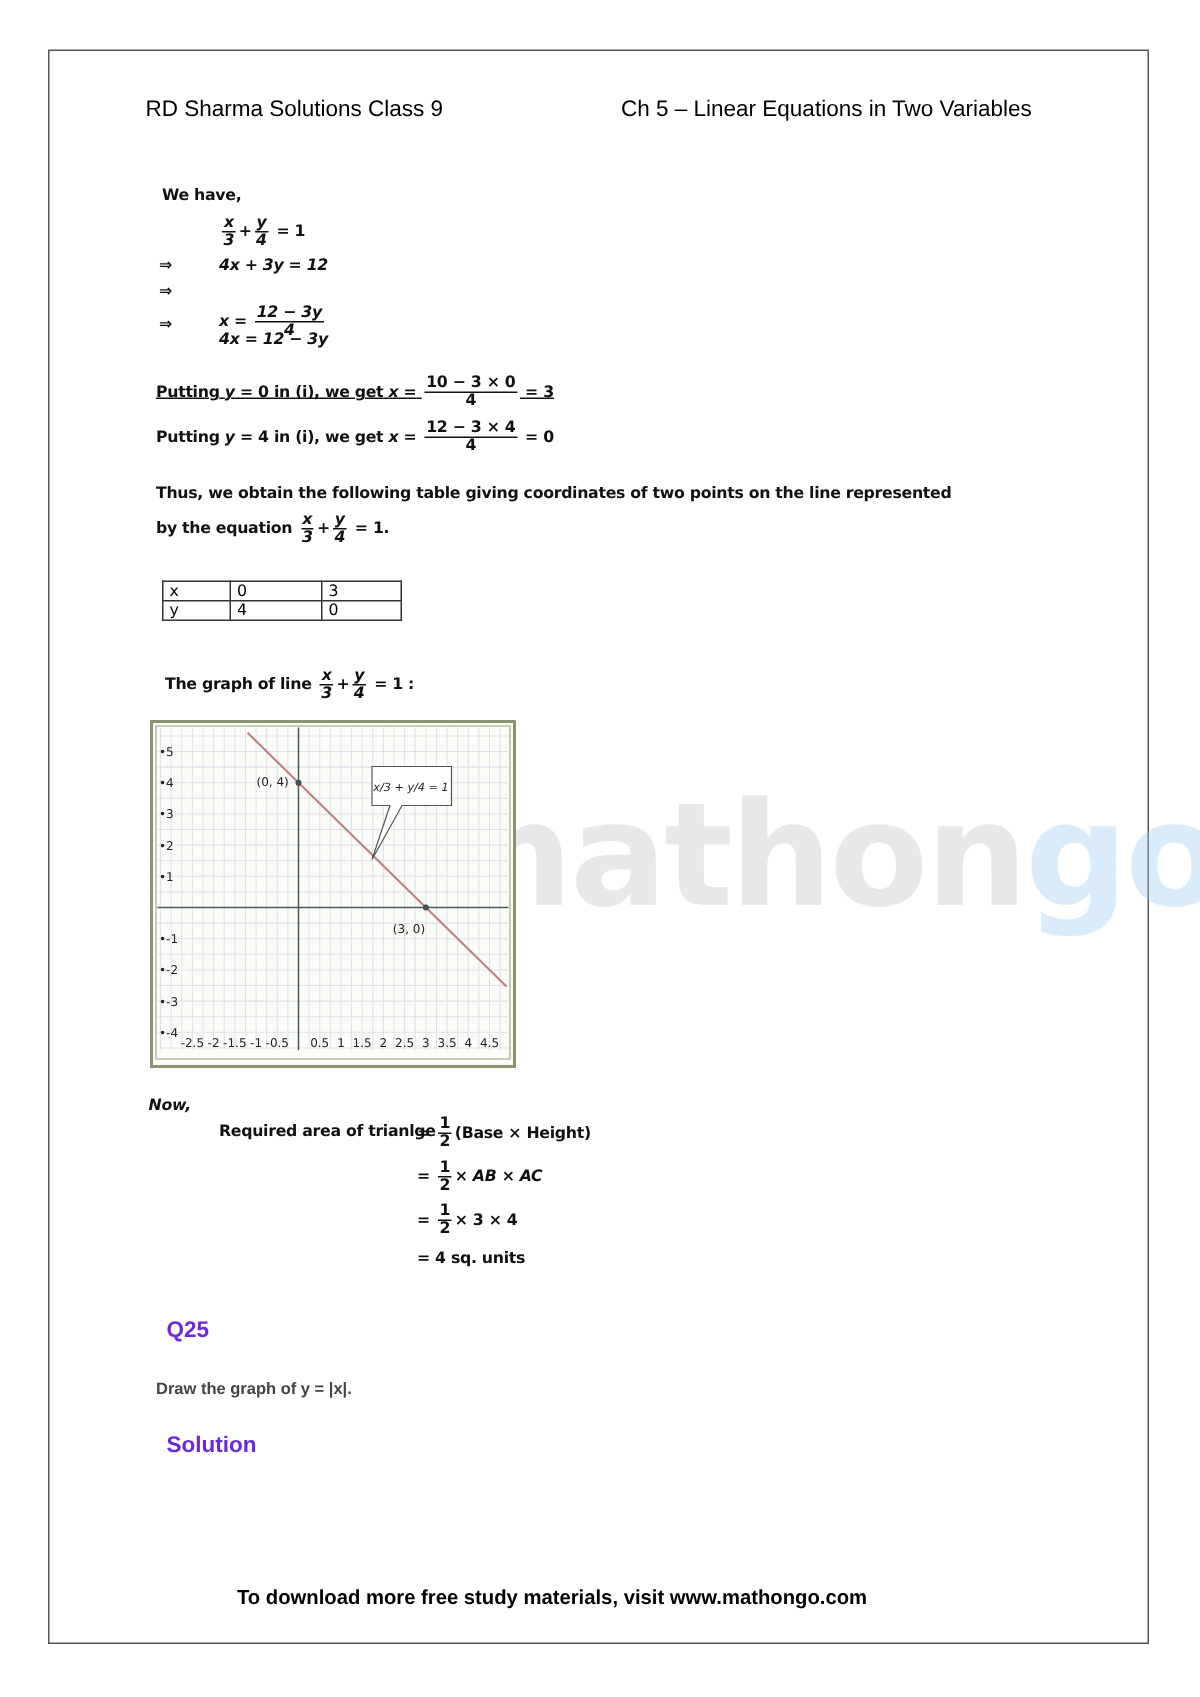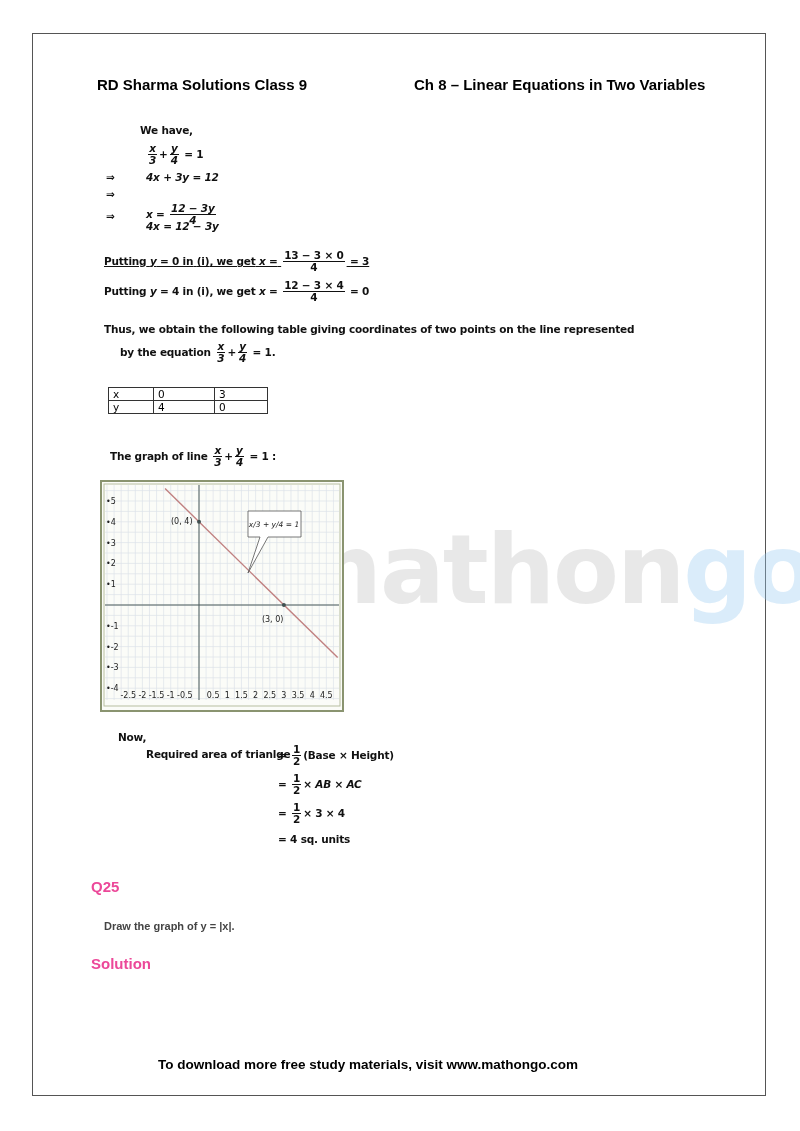--- a/index.html
+++ b/index.html
@@ -1,56 +1,56 @@
 <!DOCTYPE html>
 <html><head>
   <meta charset="utf-8">
   <style>
     html, body { margin: 0; padding: 0; background: #ffffff; }
     body { width: 800px; height: 1131px; position: relative; overflow: hidden;
            font-family: "Liberation Sans", sans-serif; color: #000; }
     .page-border { position: absolute; left: 32px; top: 33px; width: 734px; height: 1063px;
                    border: 1px solid #555; box-sizing: border-box; }
-    .hdr { position: absolute; top: 76px; font-size: 15px; font-weight: bold; }
+    .hdr { position: absolute; top: 64px; font-size: 15px; font-weight: normal; }
     .hdr-left { left: 97px; }
     .hdr-right { left: 414px; }
     .sol { position: absolute; font-family: "DejaVu Sans", sans-serif; font-size: 10.5px; font-weight: bold; color: #111; letter-spacing: -0.2px; }
     .it { font-style: italic; }
     .frac { display: inline-flex; flex-direction: column; align-items: center; vertical-align: middle; line-height: 1.05; margin: 0 2px; }
     .frac .num { border-bottom: 1px solid #111; padding: 0 1px; }
     .frac .den { padding: 0 1px; }
     .row { position: absolute; white-space: nowrap; }
     table.coords { position: absolute; left: 108px; top: 387px; border-collapse: collapse;
                    font-family: "DejaVu Sans", sans-serif; font-size: 10.5px; }
     table.coords td { border: 1px solid #333; height: 12px; padding: 0 4px; line-height: 12px; }
     table.coords td:nth-child(1) { width: 36px; }
     table.coords td:nth-child(2) { width: 52px; }
     table.coords td:nth-child(3) { width: 44px; }
     .graph { position: absolute; left: 100px; top: 480px; width: 244px; height: 232px; }
     .watermark-text { position: absolute; left: 282px; top: 522px; font-family: "DejaVu Sans", sans-serif;
                       font-size: 96px; font-weight: bold; letter-spacing: -2px; color: rgba(190,190,190,0.35); line-height: 1; }
     .watermark-text .go { color: rgba(150,200,240,0.35); }
     .watermark-logo { position: absolute; left: 100px; top: 490px; width: 146px; height: 150px;
                       background: rgba(120,180,230,0.18); border-radius: 10px; }
-    .q-title { position: absolute; left: 91px; font-size: 15px; font-weight: bold; color: #ec4899; }
+    .q-title { position: absolute; left: 111px; font-size: 15px; font-weight: bold; color: #6d28d9; }
     .q-text { position: absolute; left: 104px; top: 920px; font-size: 11px; font-weight: bold; color: #444; }
     .footer { position: absolute; left: 0; width: 736px; top: 1057px; text-align: center; font-size: 13.5px; font-weight: bold; }
   </style>
 </head>
 <body>
 
 <div class="page-border"></div>
 
 <div class="hdr hdr-left">RD Sharma Solutions Class 9</div>
-<div class="hdr hdr-right">Ch 8 – Linear Equations in Two Variables</div>
+<div class="hdr hdr-right">Ch 5 – Linear Equations in Two Variables</div>
 
 <div class="watermark-logo"></div>
 <div class="watermark-text"><span>mathon</span><span class="go">go</span></div>
 
-<div class="sol row" style="left:108px; top:124px;margin-left:32px;">We have,</div>
+<div class="sol row" style="left:108px; top:124px;">We have,</div>
 
 <div class="sol row" style="left:146px; top:143px;">
   <span class="frac it">
       <span class="num">x</span>
       <span class="den">3</span>
     </span><span>+</span><span class="frac it">
       <span class="num">y</span>
       <span class="den">4</span>
     </span>
   <span>= 1</span>
@@ -71,41 +71,41 @@
     </span>
 </div>
 
 <div class="sol row" style="left:104px; top:250px;text-decoration:underline;">
   <span>Putting</span>
   <span class="it">y</span>
   <span>= 0 in</span>
   <span>(i)</span><span>, we get</span>
   <span class="it">x =</span>
   <span class="frac">
-      <span class="num">13 − 3 × 0</span>
+      <span class="num">10 − 3 × 0</span>
       <span class="den">4</span>
     </span>
   <span>= 3</span>
 </div>
 
 <div class="sol row" style="left:104px; top:280px;">
   <span>Putting</span>
   <span class="it">y</span>
   <span>= 4 in</span>
   <span>(i)</span><span>, we get</span>
   <span class="it">x =</span>
   <span class="frac">
       <span class="num">12 − 3 × 4</span>
       <span class="den">4</span>
     </span>
   <span>= 0</span>
 </div>
 
 <div class="sol row" style="left:104px; top:323px;">Thus, we obtain the following table giving coordinates of two points on the line represented</div>
-<div class="sol row" style="left:120px; top:341px;">
+<div class="sol row" style="left:104px; top:341px;">
   <span>by the equation</span>
   <span class="frac it">
       <span class="num">x</span>
       <span class="den">3</span>
     </span><span>+</span><span class="frac it">
       <span class="num">y</span>
       <span class="den">4</span>
     </span>
   <span>= 1.</span>
 </div>
@@ -223,21 +223,21 @@
       <line x1="65.03999999999999" y1="8.52000000000001" x2="237.67000000000002" y2="177.624" stroke="#c08080" stroke-width="1.4"></line>
       <circle cx="99" cy="41.8" r="2" fill="#405050"></circle>
       <text x="71" y="43.8" font-size="8" font-family="DejaVu Sans, sans-serif" fill="#222">(0, 4)</text>
       <circle cx="183.9" cy="125" r="2" fill="#405050"></circle>
       <text x="161.9" y="142" font-size="8" font-family="DejaVu Sans, sans-serif" fill="#222">(3, 0)</text>
       <path d="M148 31 H201 V57 H168 L148 93 L160 57 H148 Z" fill="#fff" stroke="#555" stroke-width="0.8"></path>
       <text x="174" y="47" font-size="7.5" font-family="DejaVu Sans, sans-serif" fill="#222" text-anchor="middle" font-style="italic">x/3 + y/4 = 1</text>
     </svg>
 </div>
 
-<div class="sol row" style="left:118px; top:731px;">Now,</div>
+<div class="sol row" style="left:99px; top:731px;font-style:italic;">Now,</div>
 <div class="sol row" style="left:146px; top:748px;text-align:center;">Required area of trianlge</div>
 
 <div class="sol row" style="left:278px; top:744px;">
   <span>=</span>
   <span class="frac">
       <span class="num">1</span>
       <span class="den">2</span>
     </span><span>(Base × Height)</span>
 </div>
 <div class="sol row" style="left:278px; top:773px;">

